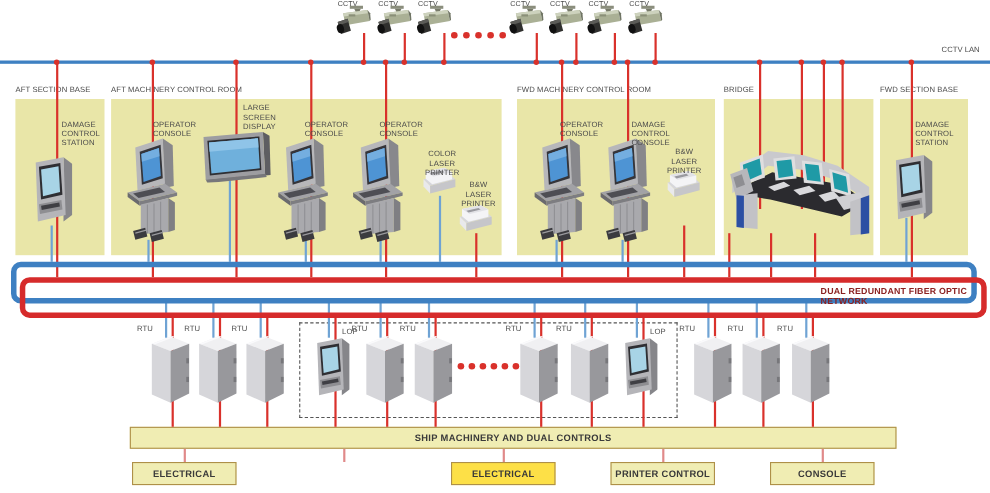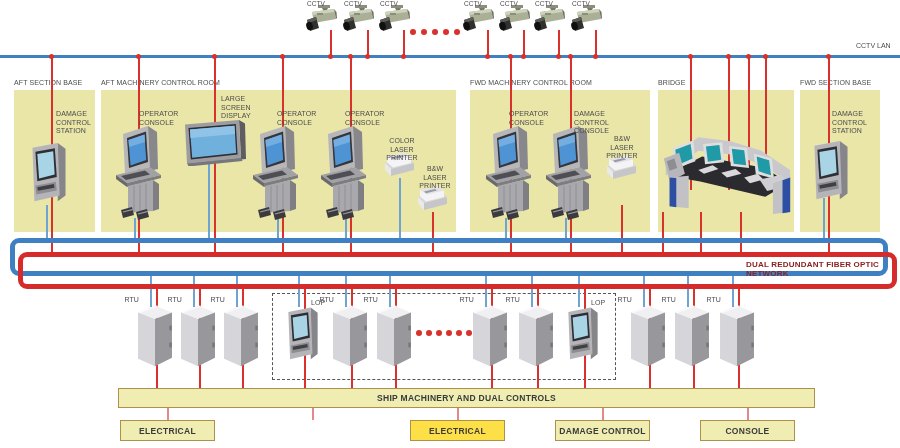--- a/index.html
+++ b/index.html
@@ -137,21 +137,21 @@
     </div>
 
   <div id="dashed-box"></div>
 
   <div id="machinery-bar" class="bar" style="background: rgb(240, 237, 179); border-color: rgb(174, 144, 72);">
     <span>SHIP MACHINERY AND DUAL CONTROLS</span>
   </div>
   <div id="layer-cats" class="layer">
       <div class="cat" style="left: 120px; top: 420px; width: 95px; height: 21px; background: rgb(240, 237, 179); border-color: rgb(174, 144, 72);">ELECTRICAL</div>
       <div class="cat" style="left: 410px; top: 420px; width: 95px; height: 21px; background: #fde047; border-color: rgb(174, 144, 72);">ELECTRICAL</div>
-      <div class="cat" style="left: 555px; top: 420px; width: 95px; height: 21px; background: rgb(240, 237, 179); border-color: rgb(174, 144, 72);">DAMAGE CONTROL</div>
+      <div class="cat" style="left: 555px; top: 420px; width: 95px; height: 21px; background: rgb(240, 237, 179); border-color: rgb(174, 144, 72);">PRINTER CONTROL</div>
       <div class="cat" style="left: 700px; top: 420px; width: 95px; height: 21px; background: rgb(240, 237, 179); border-color: rgb(174, 144, 72);">CONSOLE</div>
     </div>
 
   <div id="lan-line" style="background: rgb(62, 128, 194);"></div>
 
   <div id="layer-lines" class="layer">
       <div class="vline" style="left: 330px; top: 30px; width: 1.5px; height: 27px; background: rgb(217, 49, 43);"></div>
       <div class="vline" style="left: 367px; top: 30px; width: 1.5px; height: 27px; background: rgb(217, 49, 43);"></div>
       <div class="vline" style="left: 403px; top: 30px; width: 1.5px; height: 27px; background: rgb(217, 49, 43);"></div>
       <div class="vline" style="left: 487px; top: 30px; width: 1.5px; height: 27px; background: rgb(217, 49, 43);"></div>

